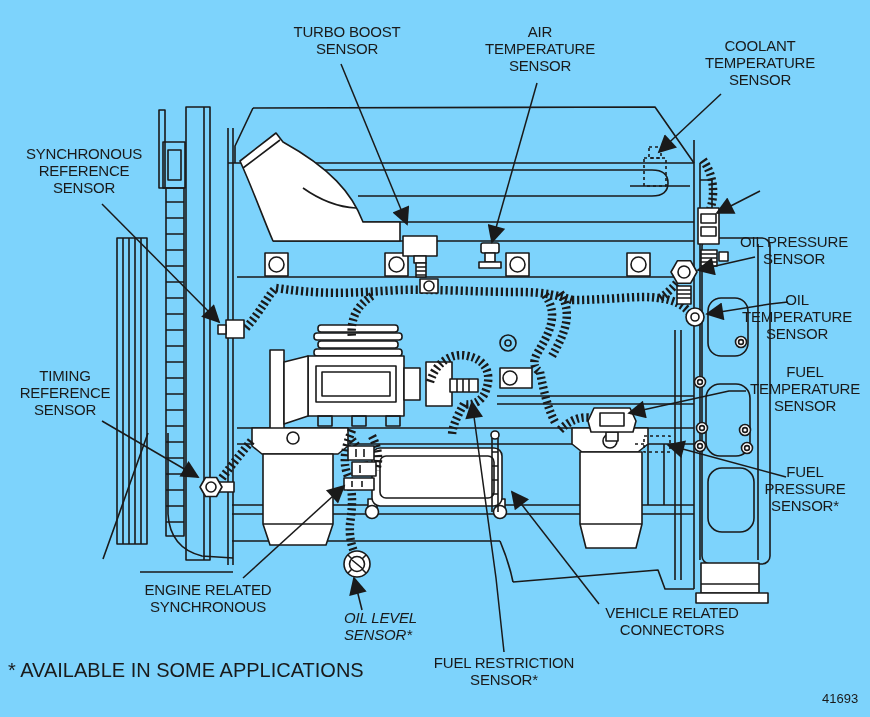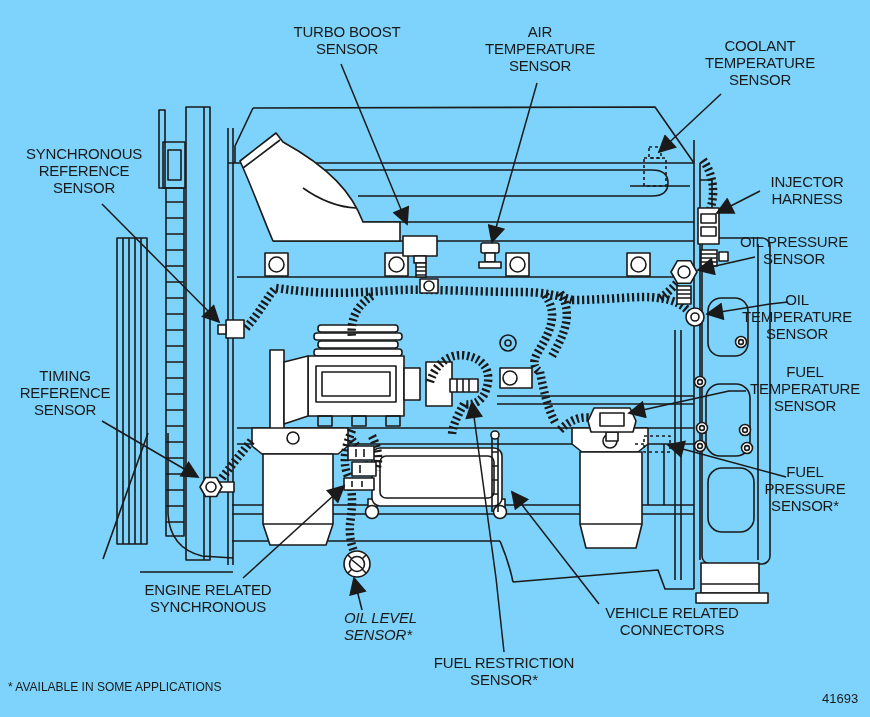--- a/index.html
+++ b/index.html
@@ -6,21 +6,21 @@
   #stage{
     position:relative;width:870px;height:717px;background:#7dd3fc;
     font-family:"Liberation Sans", sans-serif;color:#1a1a1a;overflow:hidden;
   }
   #engine-svg{position:absolute;left:0;top:0;}
   .callout{
     position:absolute;font-size:15px;line-height:1.13;letter-spacing:-0.2px;
     text-align:center;white-space:pre-line;color:#1a1a1a;
   }
   .callout.left-align{text-align:left;font-style:italic;}
-  .footnote{position:absolute;left:8px;top:680px;font-size:12px;}
+  .footnote{position:absolute;left:8px;top:659px;font-size:20px;}
   .fig-number{position:absolute;left:822px;top:691px;font-size:13px;}
 </style>
 </head>
 <body>
 
 <div id="stage">
 
 <svg id="engine-svg" width="870" height="717" viewBox="0 0 870 717">
   <defs>
     <marker id="arr" viewBox="0 0 10 10" refX="9" refY="5" markerWidth="14" markerHeight="12" orient="auto-start-reverse">
@@ -259,22 +259,20 @@
 SENSOR</div>
   <div class="callout" style="left:465px;top:24px;width:150px">AIR
 TEMPERATURE
 SENSOR</div>
   <div class="callout" style="left:685px;top:38px;width:150px">COOLANT
 TEMPERATURE
 SENSOR</div>
   <div class="callout" style="left:9px;top:146px;width:150px">SYNCHRONOUS
 REFERENCE
 SENSOR</div>
-  <div class="callout" style="left:744px;top:174px;width:126px">INJECTOR
-HARNESS</div>
   <div class="callout" style="left:727px;top:234px;width:134px">OIL PRESSURE
 SENSOR</div>
   <div class="callout" style="left:732px;top:292px;width:130px">OIL
 TEMPERATURE
 SENSOR</div>
   <div class="callout" style="left:740px;top:364px;width:130px">FUEL
 TEMPERATURE
 SENSOR</div>
   <div class="callout" style="left:750px;top:464px;width:110px">FUEL
 PRESSURE

